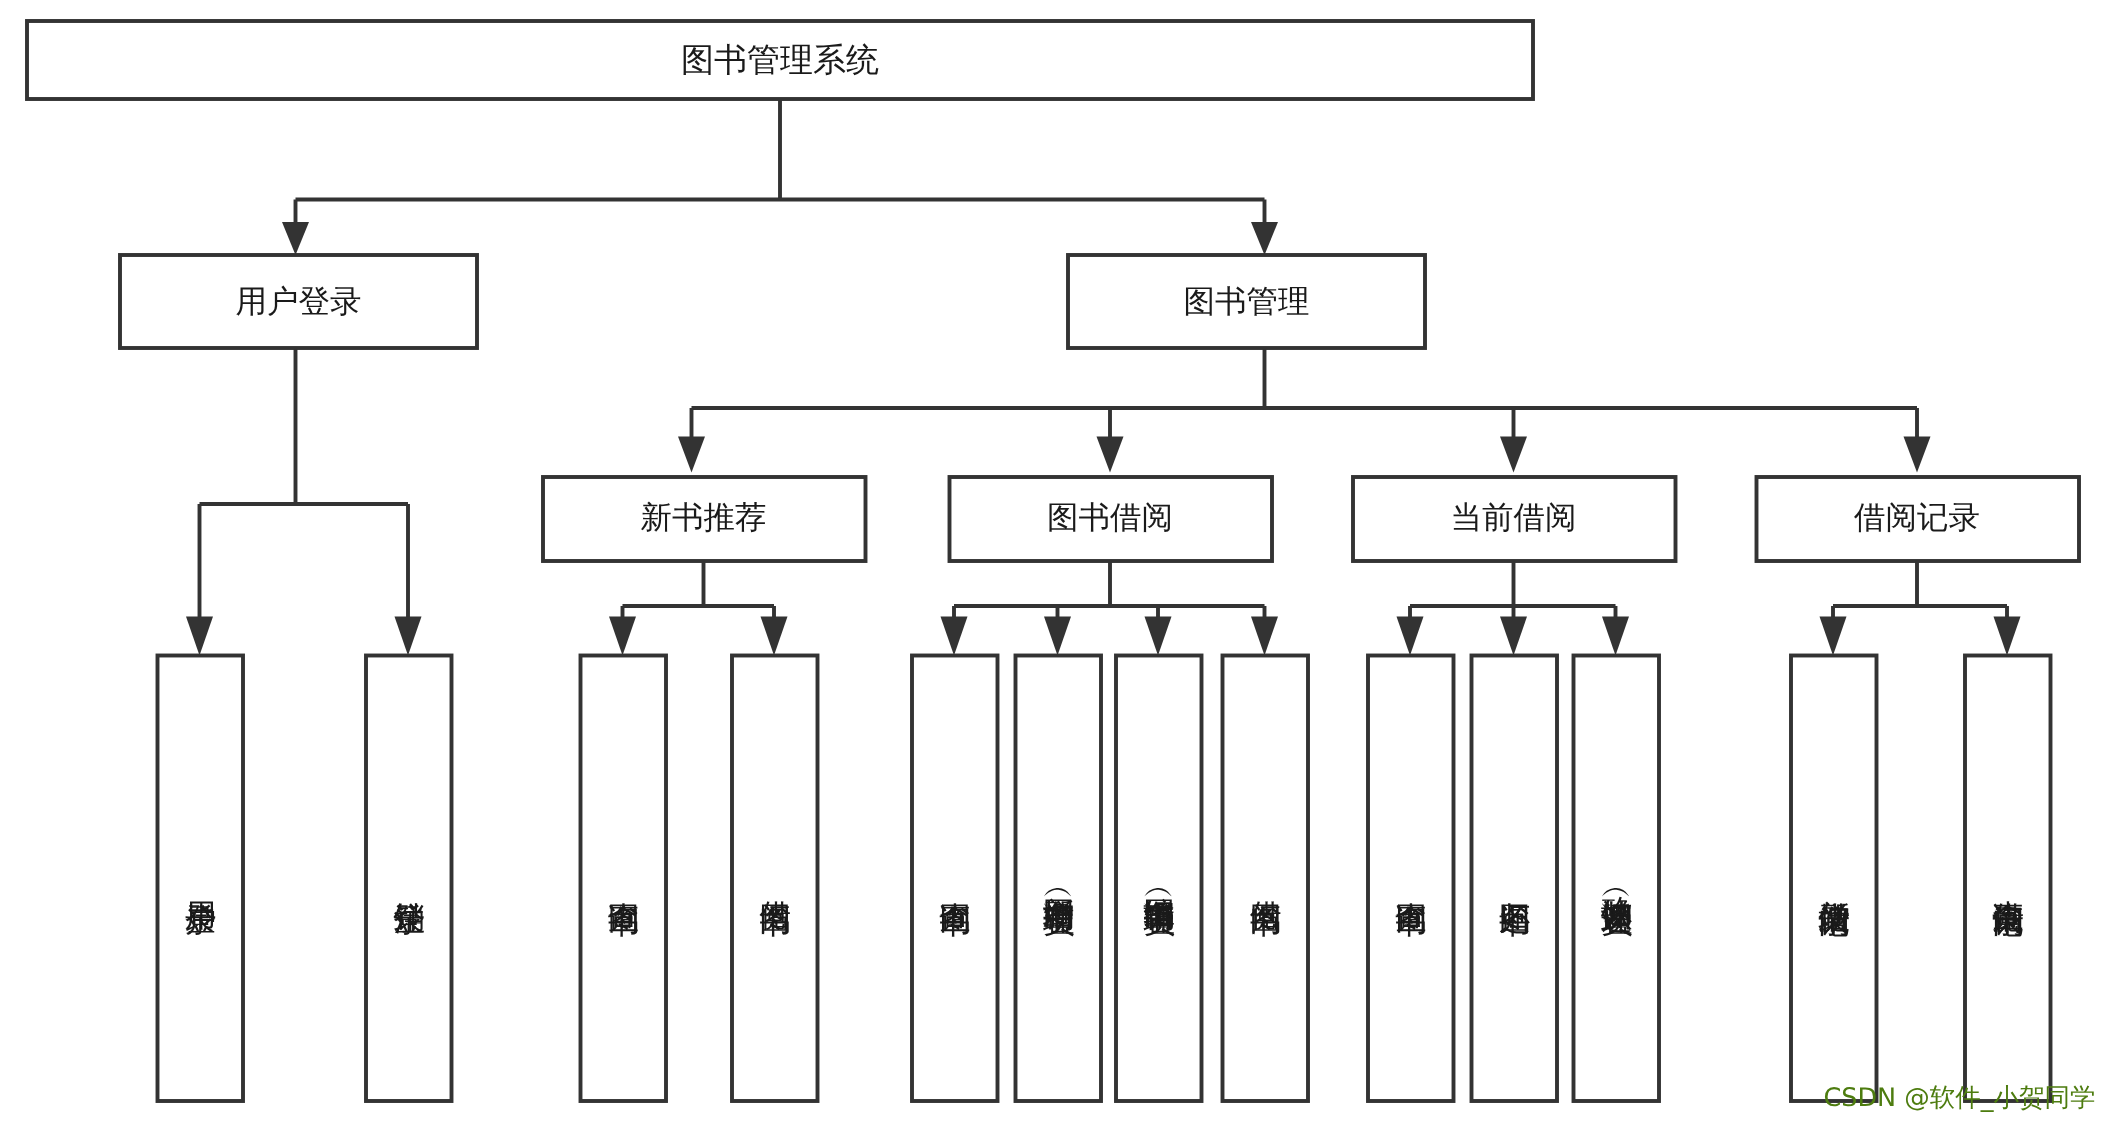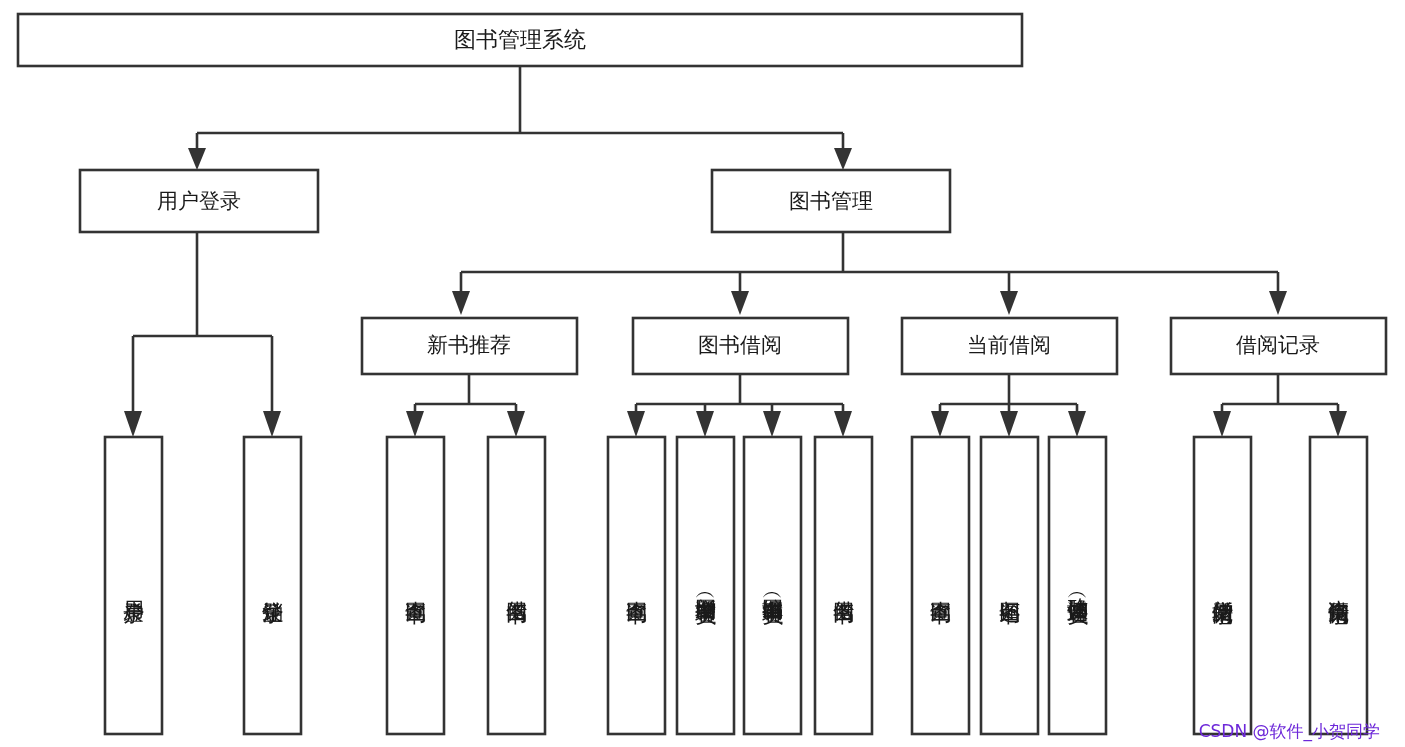--- a/index.html
+++ b/index.html
@@ -69,25 +69,25 @@
     letter-spacing: 1px;
     display: flex;
     align-items: center;
     justify-content: center;
     white-space: nowrap;
     pointer-events: none;
     user-select: none;
   }
   .watermark {
     position: absolute;
-    right: 25px;
+    right: 8px;
     bottom: 4px;
     font-family: "DejaVu Sans", "Liberation Sans", sans-serif;
     font-size: 17px;
-    color: #6d28d9;
+    color: #4d7c0f;
     white-space: nowrap;
     user-select: none;
   }
 </style>
 </head>
 <body>
 
 <div id="diagram-root">
 
   <svg class="diagram-canvas" viewBox="0 0 1405 747" xmlns="http://www.w3.org/2000/svg">

